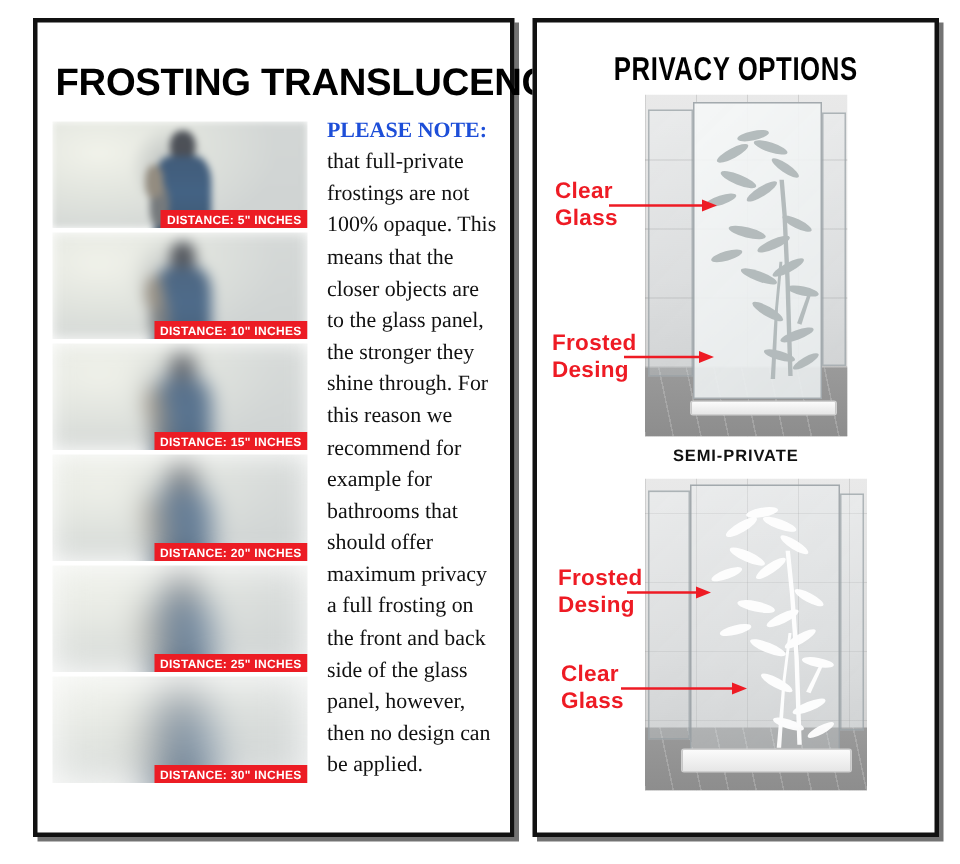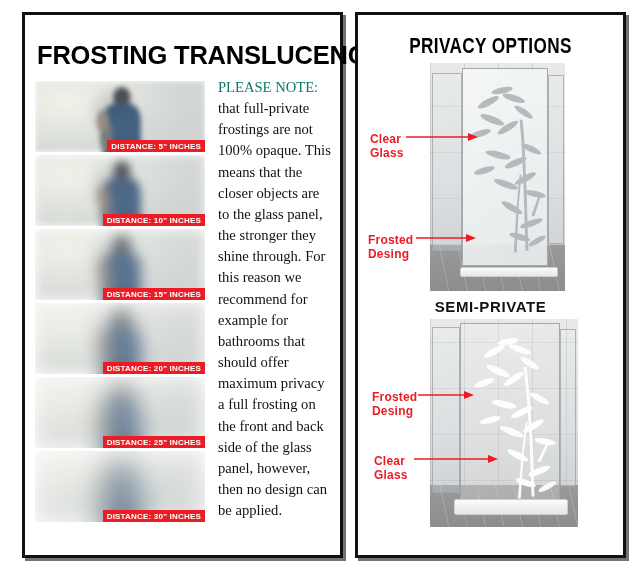--- a/index.html
+++ b/index.html
@@ -104,21 +104,21 @@
     font-family:"Liberation Sans", sans-serif;
   }
 
   
   .note{
     position:absolute;left:193px;top:62px;width:113px;
     font-family:"Liberation Serif", serif;
     font-size:14.6px;line-height:1.45;color:#111;
     text-align:left;
   }
-  .note-head{color:#0f766e;font-weight:normal;display:block;}
+  .note-head{color:#1d4ed8;font-weight:bold;display:block;}
 
   
   .shower{position:absolute;overflow:hidden;background:#fff;}
   #shower-top{left:72px;top:48px;width:135px;height:228px;}
   #shower-bottom{left:72px;top:304px;width:148px;height:208px;}
 
   .tile-wall{
     position:absolute;inset:0;
     background:
       linear-gradient(180deg,#e9e9e9 0%,#dcdcdc 55%,#c9c9c9 100%);
@@ -156,30 +156,30 @@
   }
   .tray{
     position:absolute;background:linear-gradient(180deg,#fbfbfb,#e6e6e6);
     border:1px solid #cfcfcf;border-radius:2px;
   }
   .bamboo{position:absolute;inset:0;}
 
   
   .anno{
     position:absolute;color:#ee1b24;font-weight:bold;
-    font-size:12px;line-height:1.2;
+    font-size:15px;line-height:1.2;
     font-family:"Liberation Sans", sans-serif;
-    letter-spacing:.2px;white-space:pre-line;margin-top:13px;
+    letter-spacing:.2px;white-space:pre-line;
   }
   .arrow{position:absolute;height:10px;}
   .arrow svg{display:block;}
 
   .caption{
     position:absolute;text-align:center;
-    font-size:15px;font-weight:bold;color:#111;
+    font-size:11px;font-weight:bold;color:#111;
     letter-spacing:.6px;width:100%;left:0;
   }
 </style>
 </head>
 <body>
 
 <div class="board">
 
   <div class="panel" id="panel-left">
 

